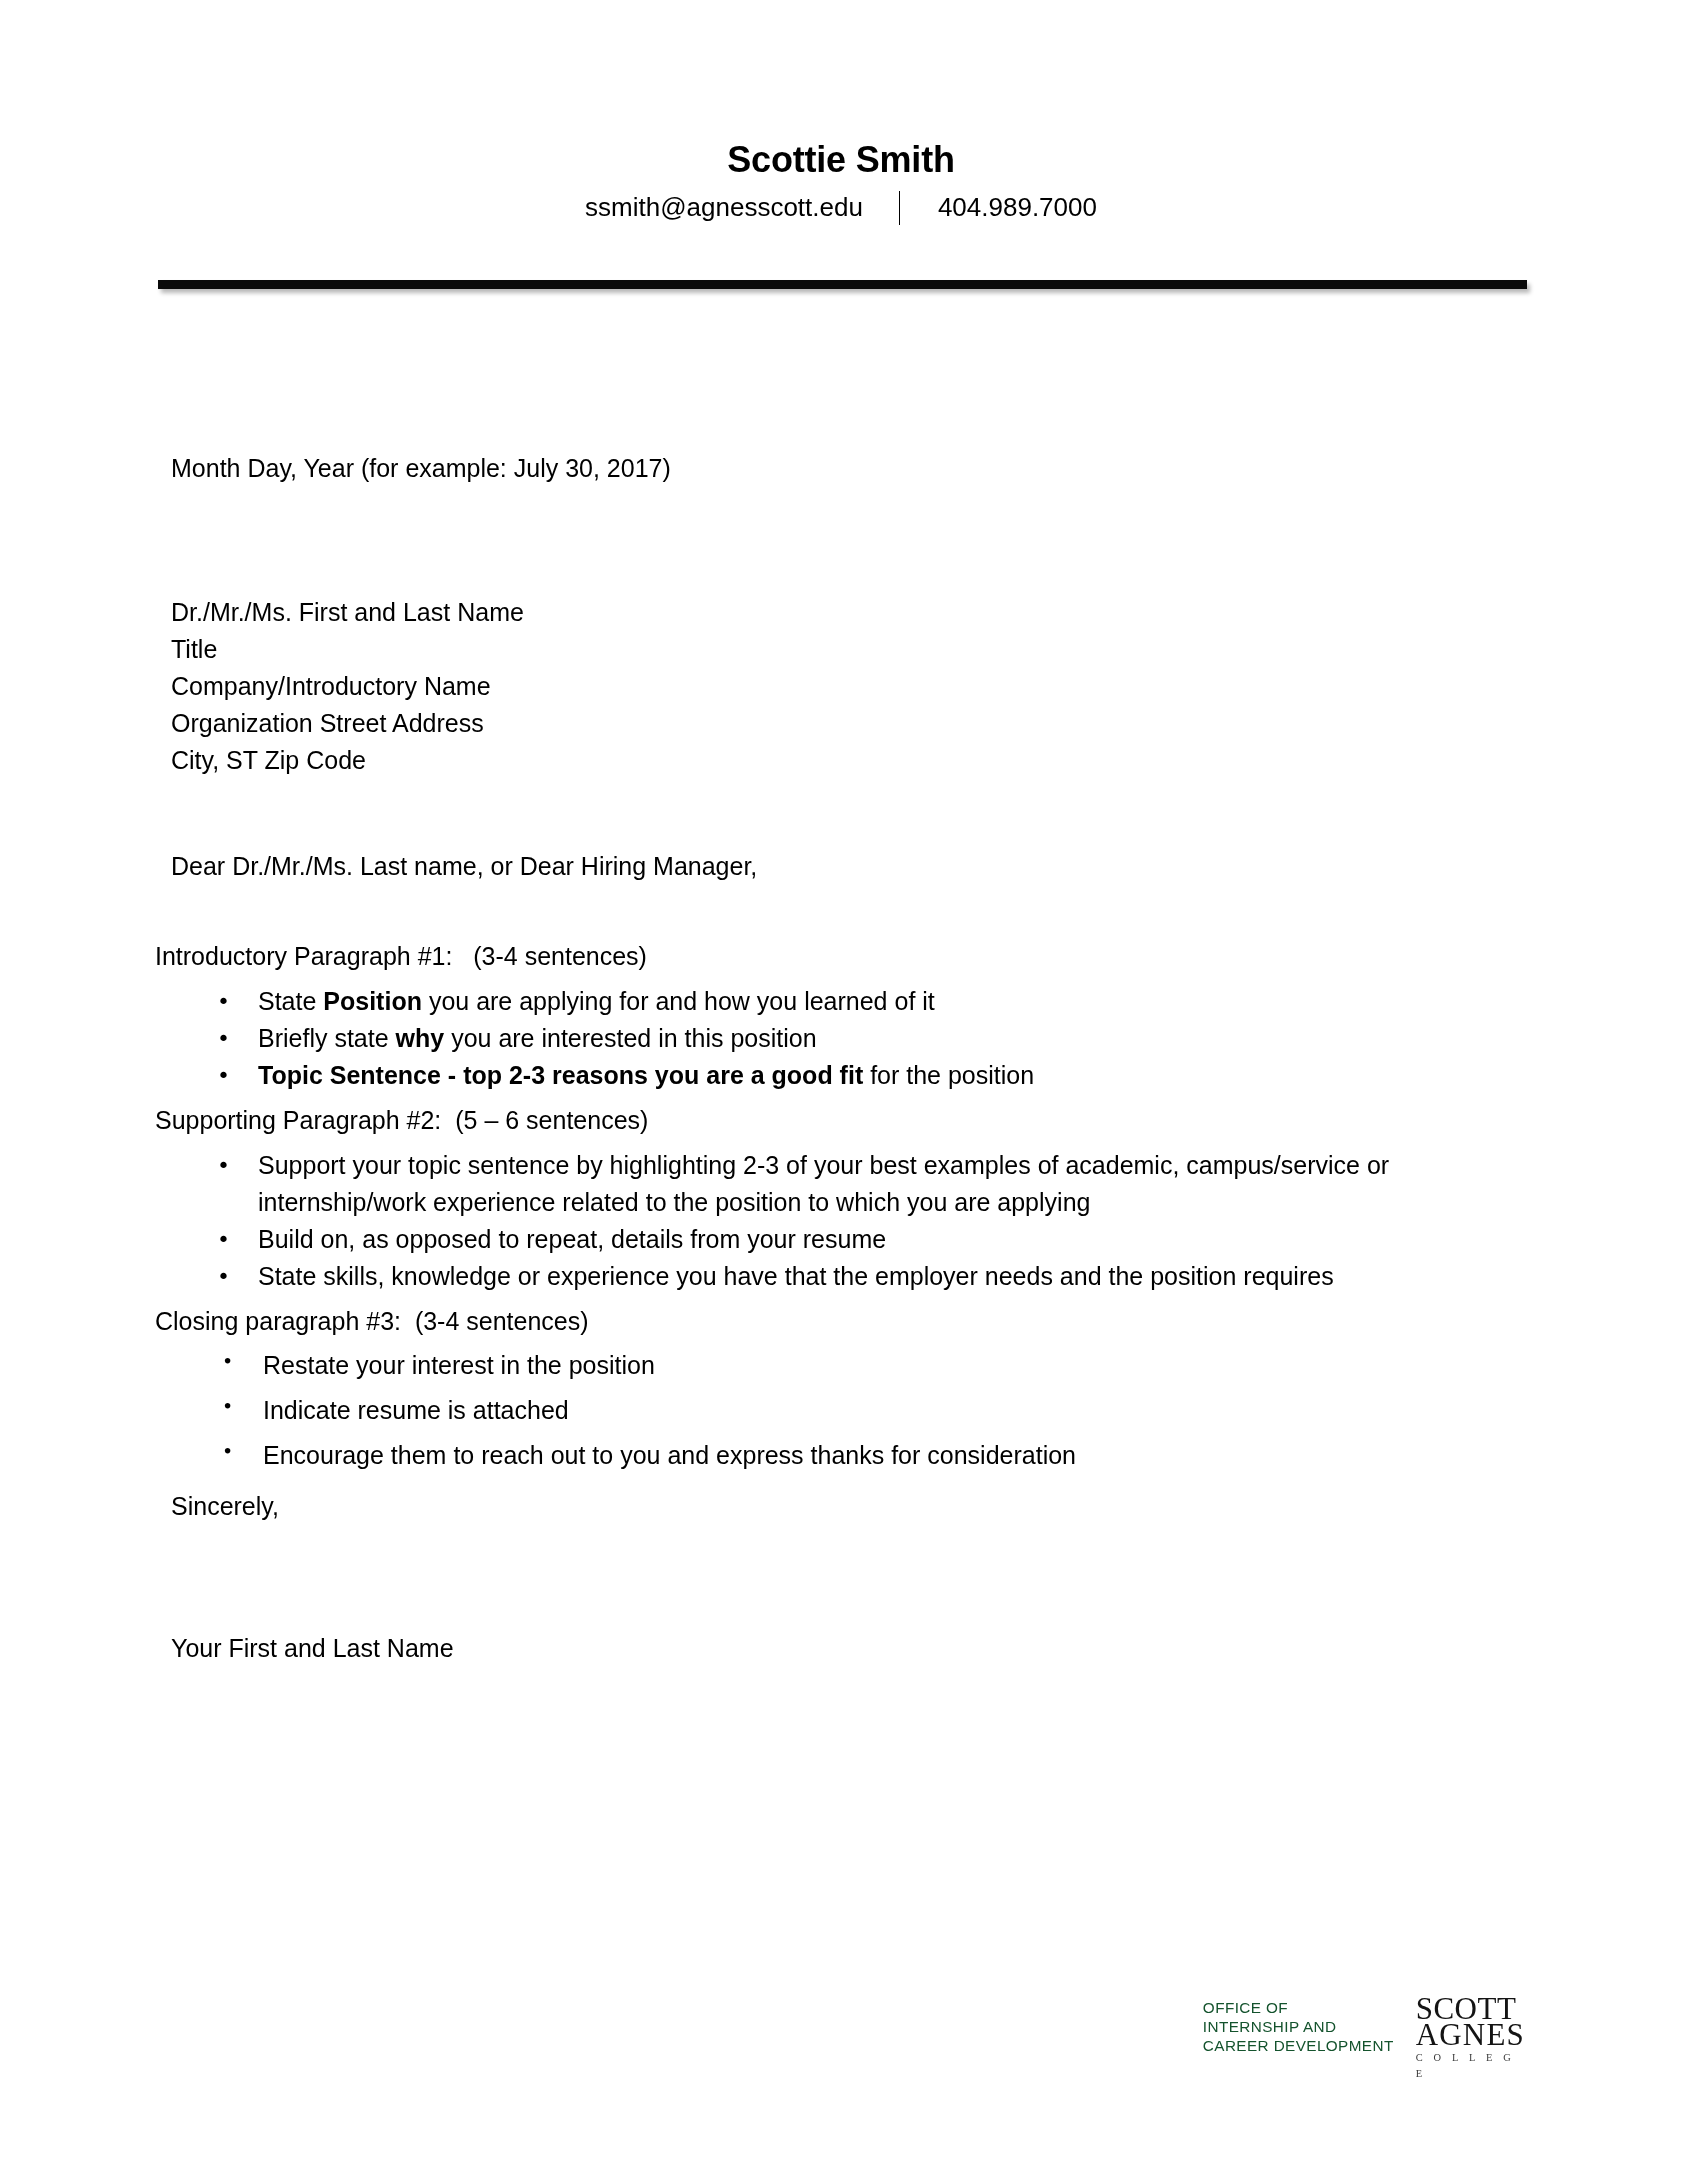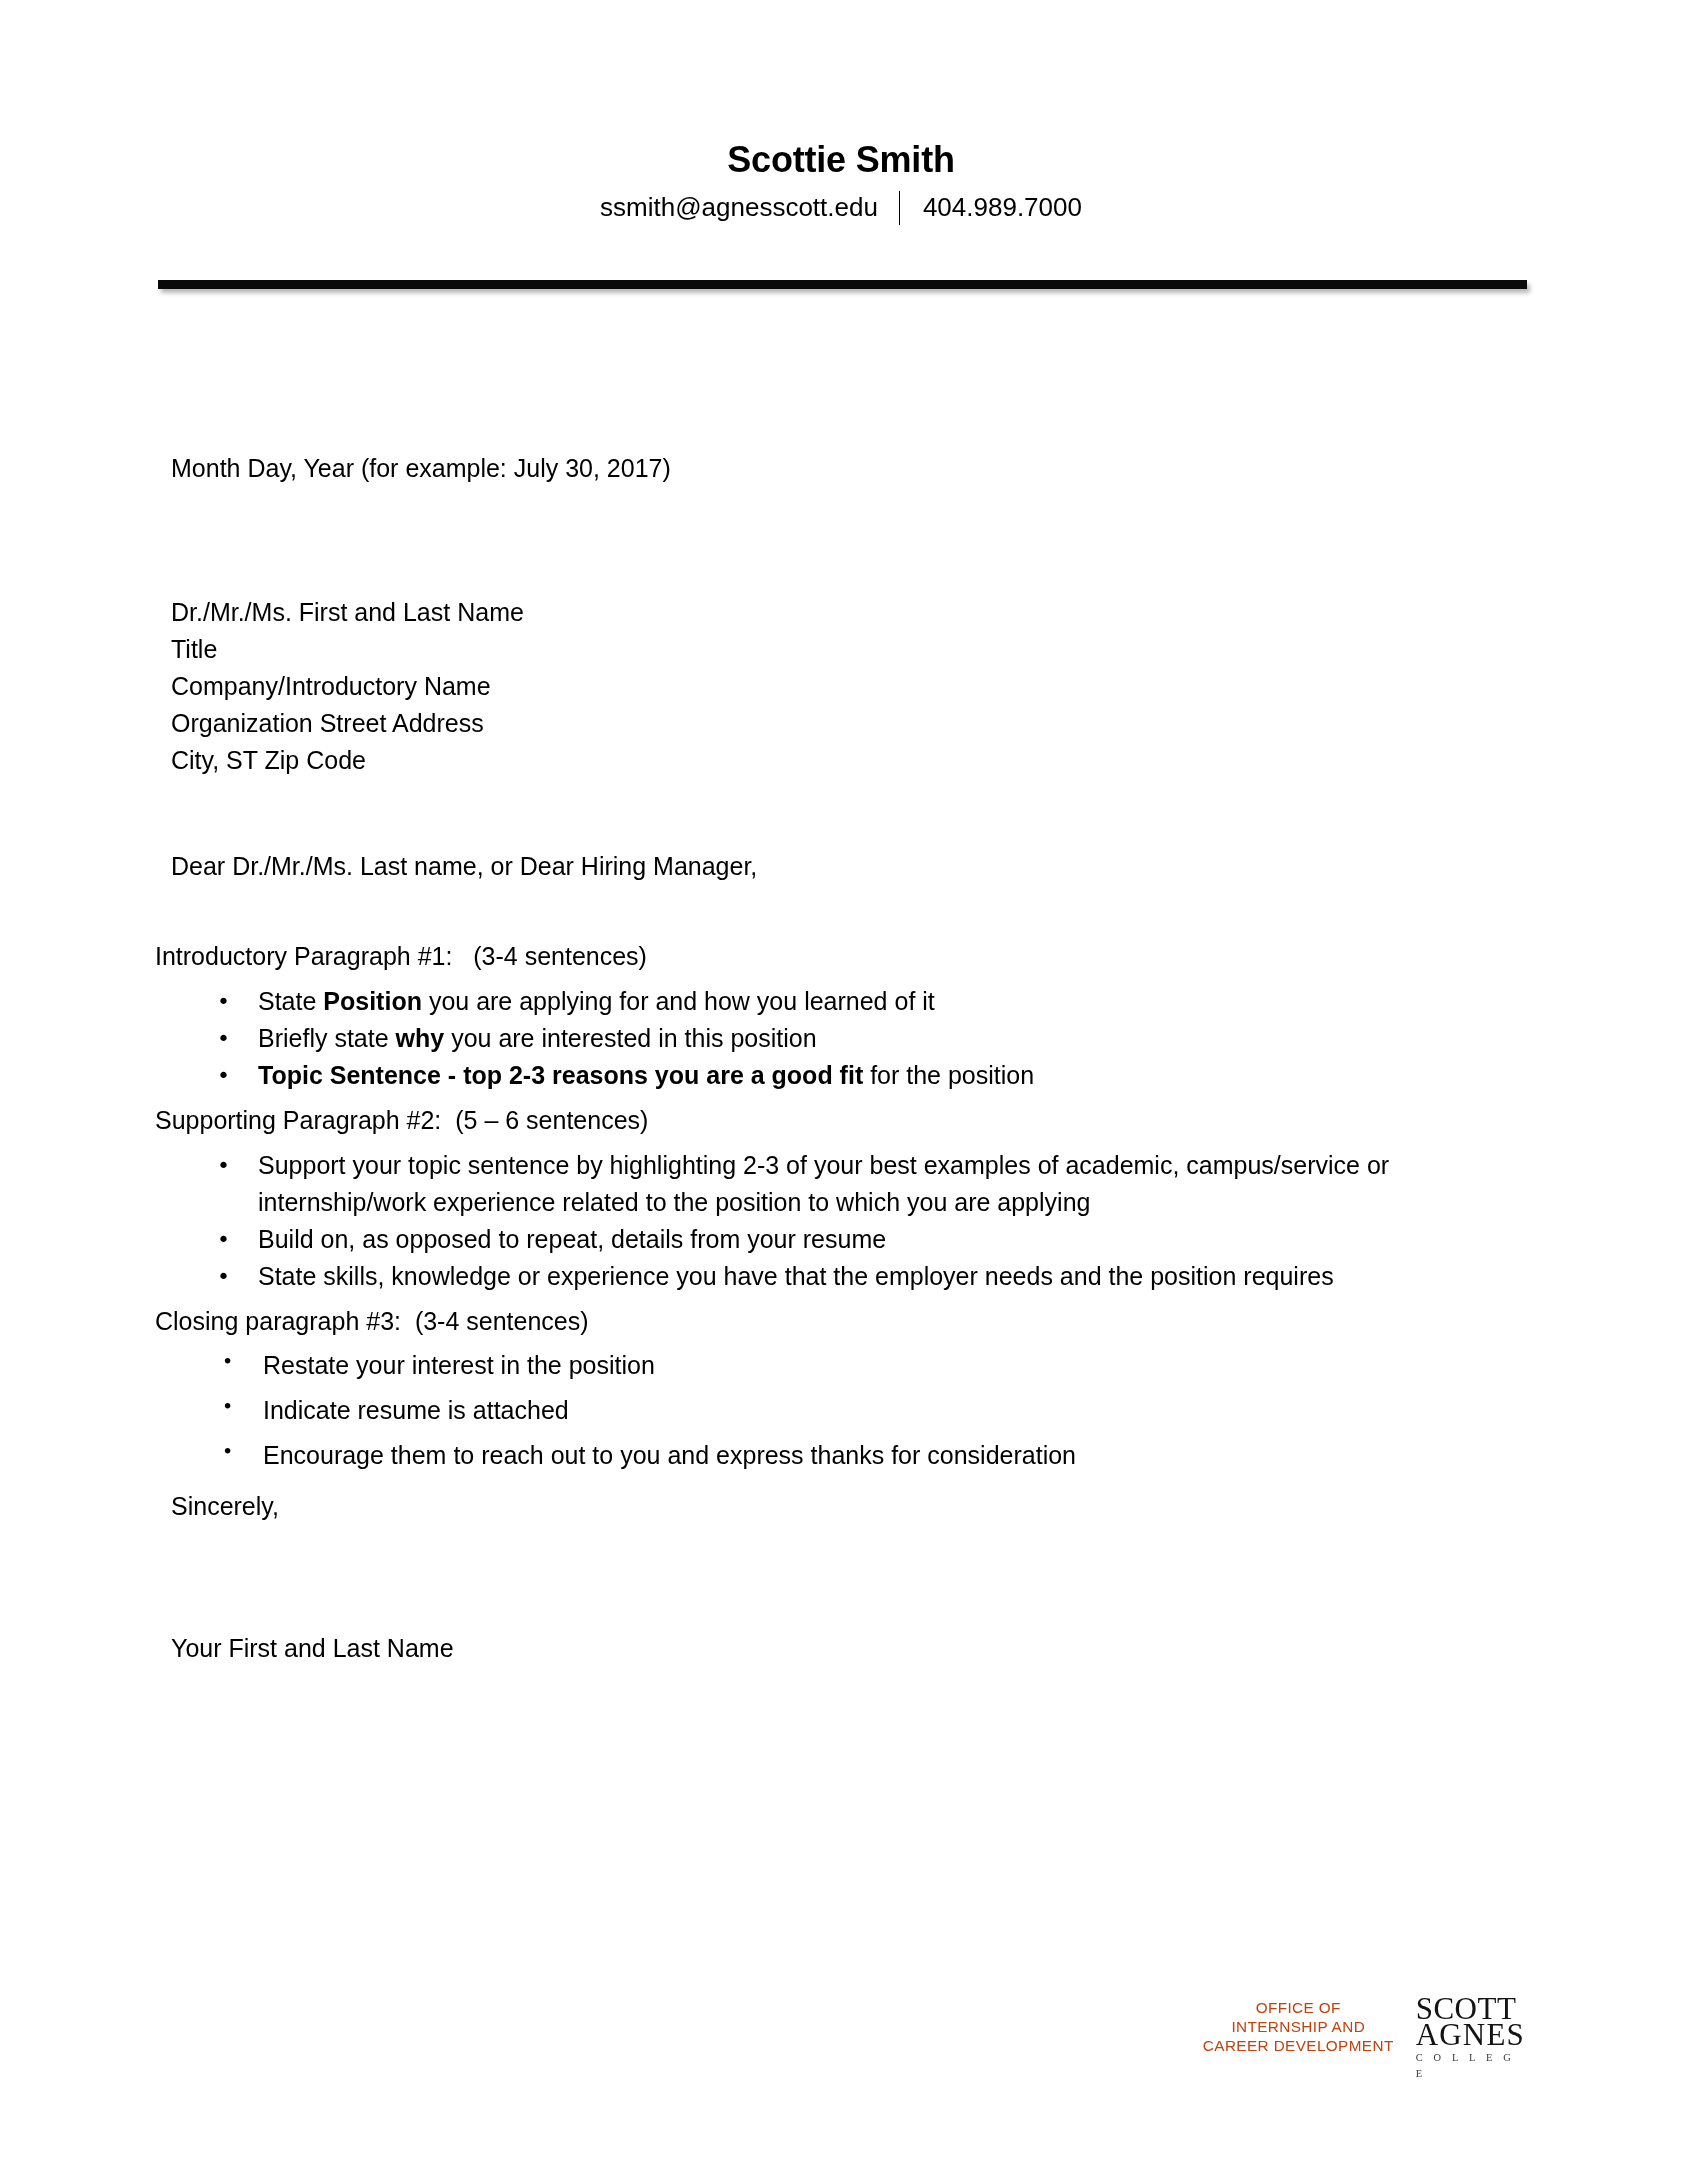--- a/index.html
+++ b/index.html
@@ -41,21 +41,21 @@
     color: #000;
   }
   .lh-contact {
     margin-top: 10px;
     font-size: 26px;
     line-height: 1.2;
     color: #000;
     display: flex;
     justify-content: center;
     align-items: center;
-    gap: 1px;
+    gap: 16px;
   }
   .lh-email { padding-right: 20px; }
   .lh-sep {
     display: inline-block;
     width: 1px;
     height: 34px;
     background: #000;
     margin: 0 0px;
     position: relative;
     top: 1px;
@@ -135,22 +135,22 @@
   .footer-logo {
     position: absolute;
     left: 1216px;
     top: 1996px;
     width: 309px;
     display: flex;
     align-items: flex-start;
     justify-content: flex-end;
   }
   .fl-office {
-    text-align: center;
-    color: #c2410c;
+    text-align: left;
+    color: #14532d;
     font-family: "Liberation Sans", sans-serif;
     font-size: 15.3px;
     line-height: 19px;
     letter-spacing: 0.4px;
     padding-right: 11px;
     padding-top: 2px;
     white-space: nowrap;
   }
   .fl-divider {
     width: 1px;

